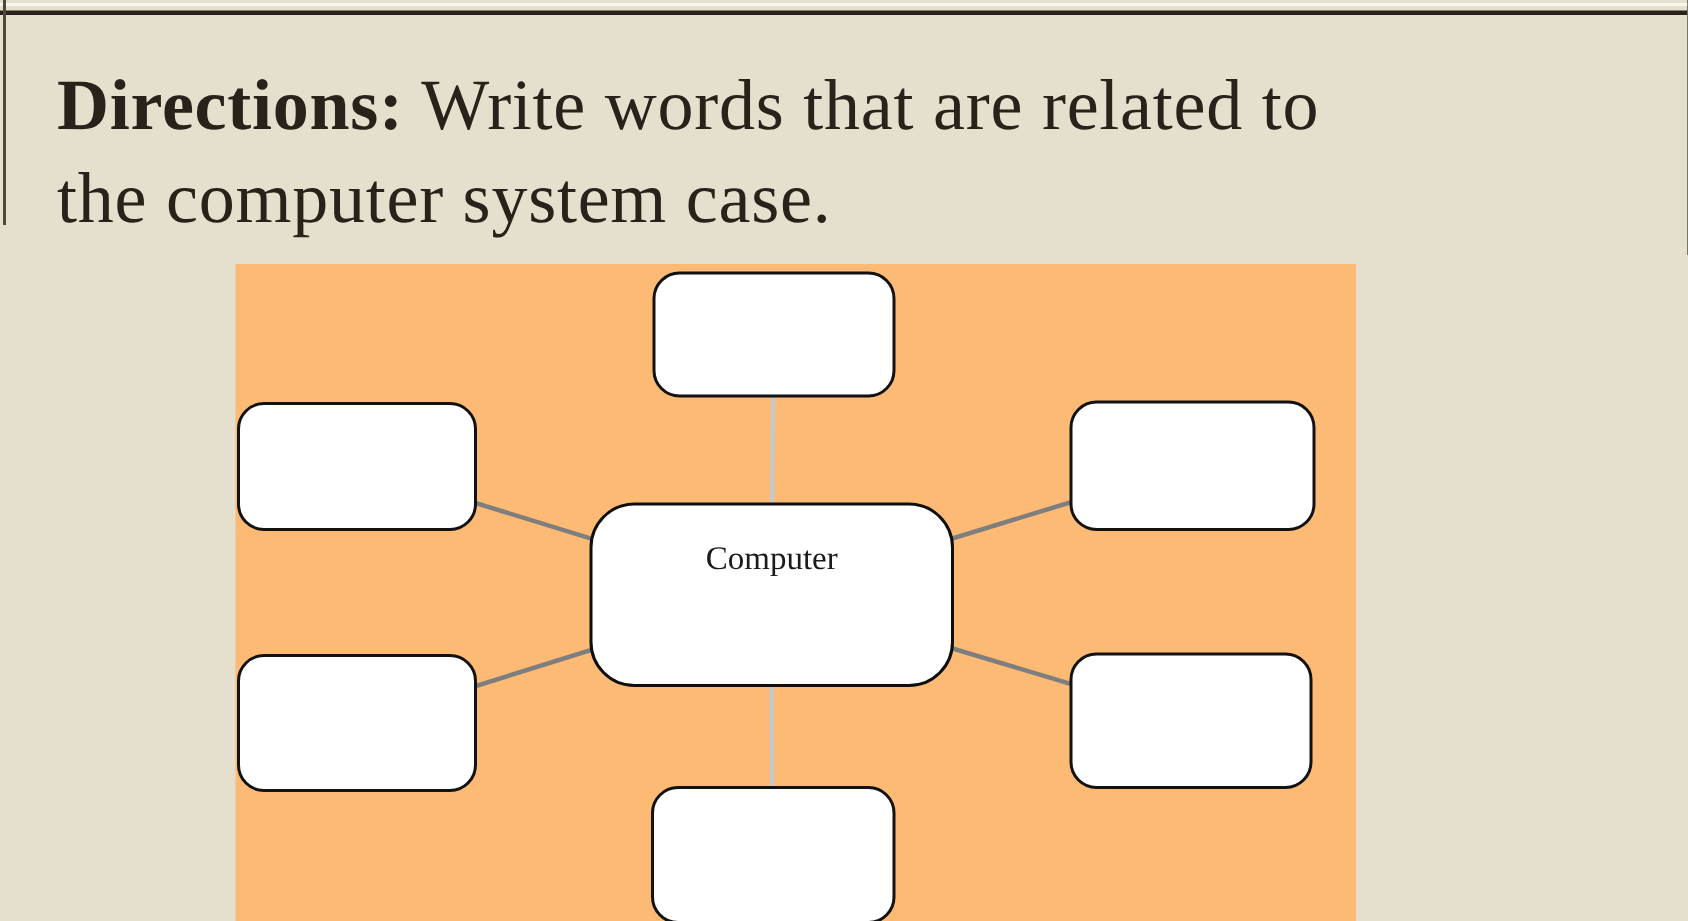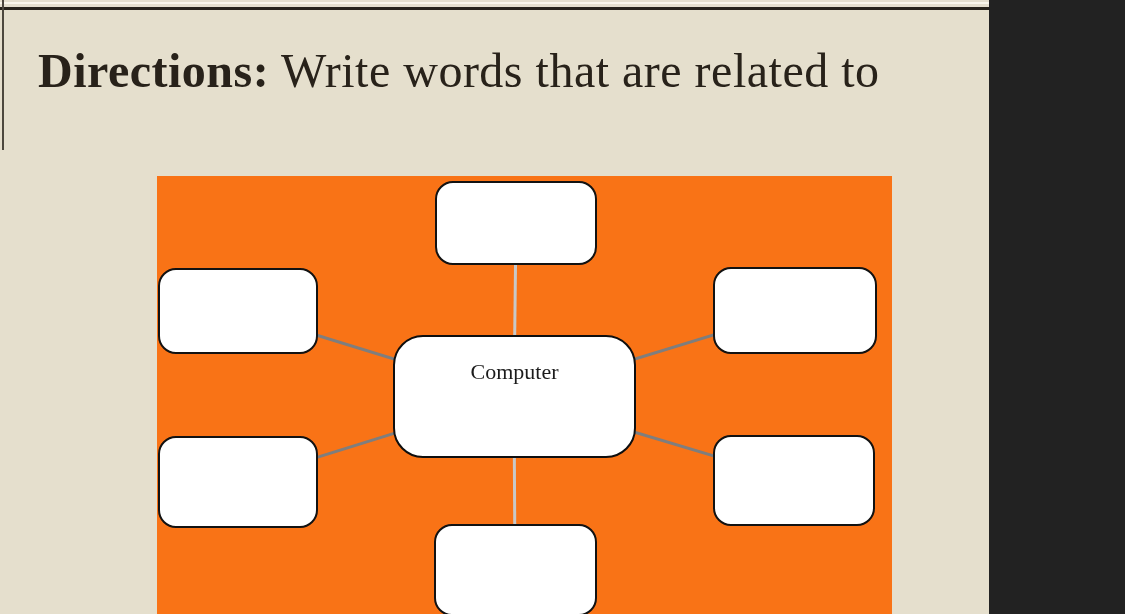--- a/index.html
+++ b/index.html
@@ -1,18 +1,18 @@
 <!DOCTYPE html>
 <html><head>
 <meta charset="utf-8">
 <style>
   html,body { margin:0; padding:0; background:#222; }
   .slide {
     position:relative;
-    width:989px; height:614px;
+    width:1125px; height:614px;
     background:#e5dfcd;
     overflow:hidden;
     font-family:"Liberation Serif", serif;
   }
   .top-highlight {
     position:absolute; top:2px; left:0; width:100%; height:2px;
     background:#f9f6ea;
   }
   .top-rule {
     position:absolute; top:7px; left:0; width:100%; height:3px;
@@ -26,22 +26,23 @@
     position:absolute; left:38px; top:40px;
     font-size:48px; line-height:62px;
     color:#28221a;
     letter-spacing:0.5px;
   }
   .heading .b { font-weight:bold; }
 
   .concept-map {
     position:absolute; left:157px; top:176px;
     width:735px; height:438px;
-    background:#f97316;
+    background:#fdba74;
     overflow:hidden;
+    padding-left:12px;
   }
   .connectors { position:absolute; left:0; top:0; }
 
   .node {
     position:absolute;
     background:#ffffff;
     border:2px solid #121212;
     border-radius:18px;
     box-sizing:border-box;
   }
@@ -69,20 +70,21 @@
 <body>
 
 <div class="slide">
 
   <div class="top-highlight"></div>
   <div class="top-rule"></div>
   <div class="left-rule"></div>
 
   <div class="heading">
     <div><span class="b">Directions:</span> <span>Write words that are related to</span></div>
+    <div>the computer system case.</div>
   </div>
 
   <div class="concept-map">
 
     <svg class="connectors" width="735" height="438">
       <line x1="357" y1="220" x2="359" y2="47" stroke-width="3" stroke="#c8c8c8"></line>
       <line x1="357" y1="220" x2="358" y2="395" stroke-width="3" stroke="#c8c8c8"></line>
       <line x1="357" y1="220" x2="81" y2="135" stroke-width="3" stroke="#7e7e7e"></line>
       <line x1="357" y1="220" x2="638" y2="134" stroke-width="3" stroke="#7e7e7e"></line>
       <line x1="357" y1="220" x2="81" y2="306" stroke-width="3" stroke="#7e7e7e"></line>

